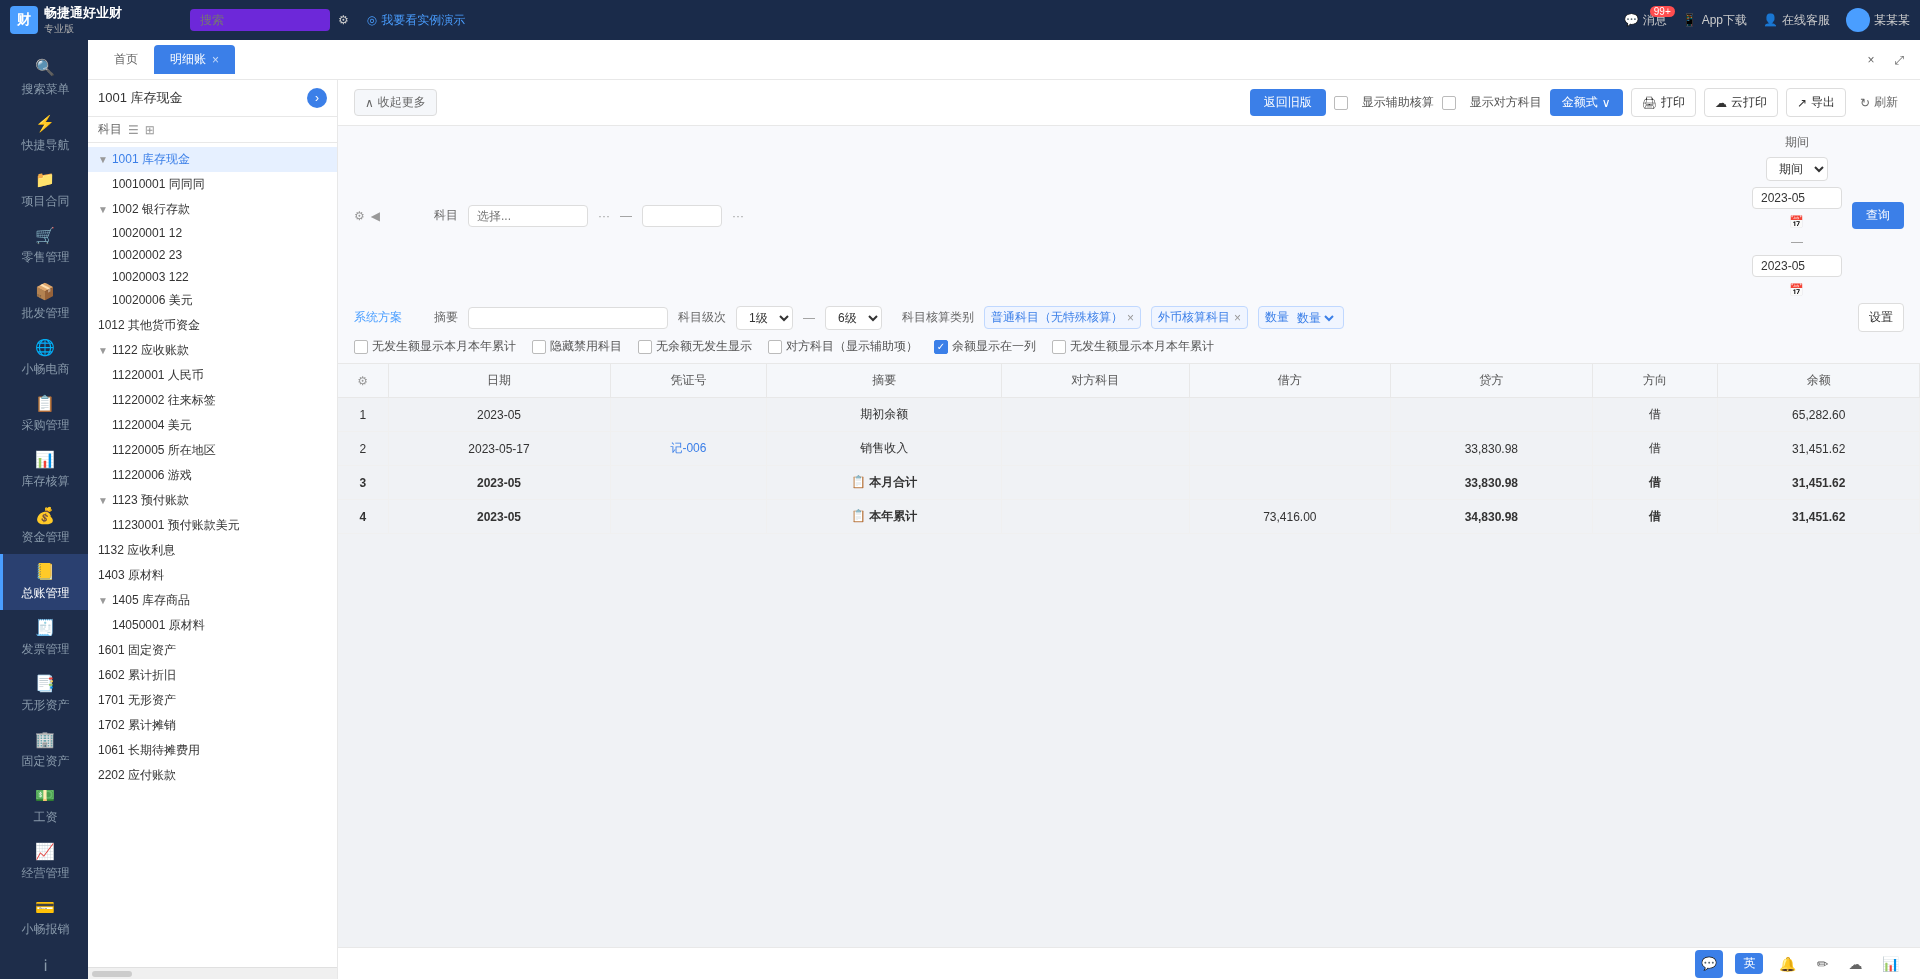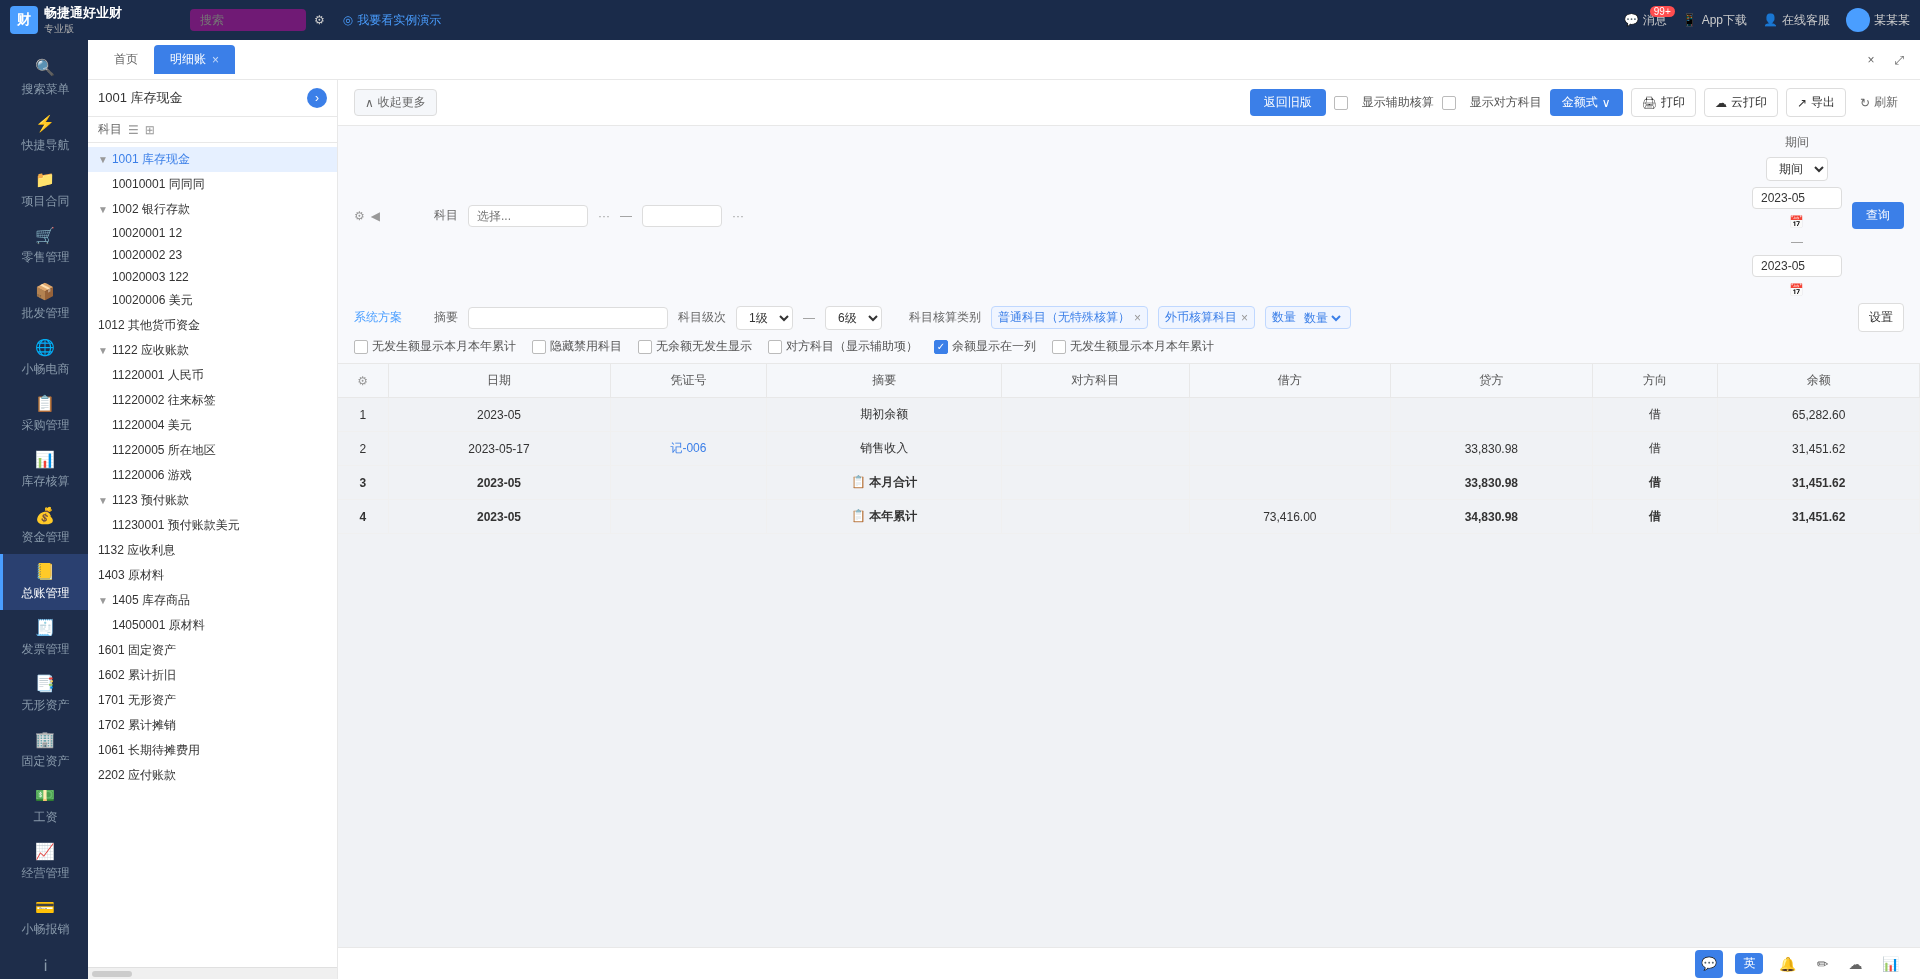--- a/index.html
+++ b/index.html
@@ -2,21 +2,21 @@
 <html><head>
   <meta charset="utf-8">
   <style>
     * { box-sizing: border-box; margin: 0; padding: 0; font-family: 'Microsoft YaHei', Arial, sans-serif; font-size: 12px; }
     body { background: #f0f2f5; width: 1920px; height: 979px; overflow: hidden; display: flex; flex-direction: column; }
 
     
     .topbar { height: 40px; background: #1a2b4a; display: flex; align-items: center; padding: 0 10px; color: #fff; flex-shrink: 0; }
     .topbar-logo { display: flex; align-items: center; gap: 6px; min-width: 180px; }
     .topbar-logo-icon { width: 28px; height: 28px; background: #4a9eff; border-radius: 4px; display: flex; align-items: center; justify-content: center; color: #fff; font-size: 14px; font-weight: bold; }
-    .topbar-search { background: #701a75; border: none; border-radius: 4px; padding: 4px 10px; color: #aaa; width: 116px; font-size: 12px; }
+    .topbar-search { background: #6d28d9; border: none; border-radius: 4px; padding: 4px 10px; color: #aaa; width: 140px; font-size: 12px; }
     .topbar-btn { background: none; border: none; color: #ccc; cursor: pointer; padding: 0 8px; font-size: 12px; display: flex; align-items: center; gap: 4px; }
     .topbar-demo { color: #4a9eff; cursor: pointer; display: flex; align-items: center; gap: 4px; margin-left: 10px; }
     .topbar-right { margin-left: auto; display: flex; align-items: center; gap: 16px; color: #ccc; }
     .topbar-badge { position: relative; }
     .badge-dot { position: absolute; top: -6px; right: -8px; background: #ff4d4f; color: #fff; border-radius: 8px; font-size: 10px; padding: 0 4px; min-width: 18px; text-align: center; }
     .topbar-right-item { display: flex; align-items: center; gap: 4px; cursor: pointer; color: #ccc; }
     .avatar { width: 24px; height: 24px; background: #4a9eff; border-radius: 50%; }
 
     
     .main-layout { display: flex; flex: 1; overflow: hidden; }
@@ -414,21 +414,21 @@
               <div class="query-row">
                 <div style="min-width:70px;">
                   <span class="query-scheme-label">系统方案</span>
                 </div>
                 <span class="query-label">摘要</span>
                 <input class="query-input" type="text" style="width: 200px;">
                 <span class="query-label">科目级次</span>
                 <select class="query-select"><option>1级</option></select>
                 <span class="query-dash">—</span>
                 <select class="query-select"><option>6级</option></select>
-                <span class="query-label" style="margin-left:17px;">科目核算类别</span>
+                <span class="query-label" style="margin-left:10px;">科目核算类别</span>
                 <div class="tag-item">
                   <span>普通科目（无特殊核算）</span>
                   <span class="tag-close">×</span>
                 </div>
                 <div class="tag-item">
                   <span>外币核算科目</span>
                   <span class="tag-close">×</span>
                 </div>
                 <div class="tag-item">
                   <span>数量</span>

